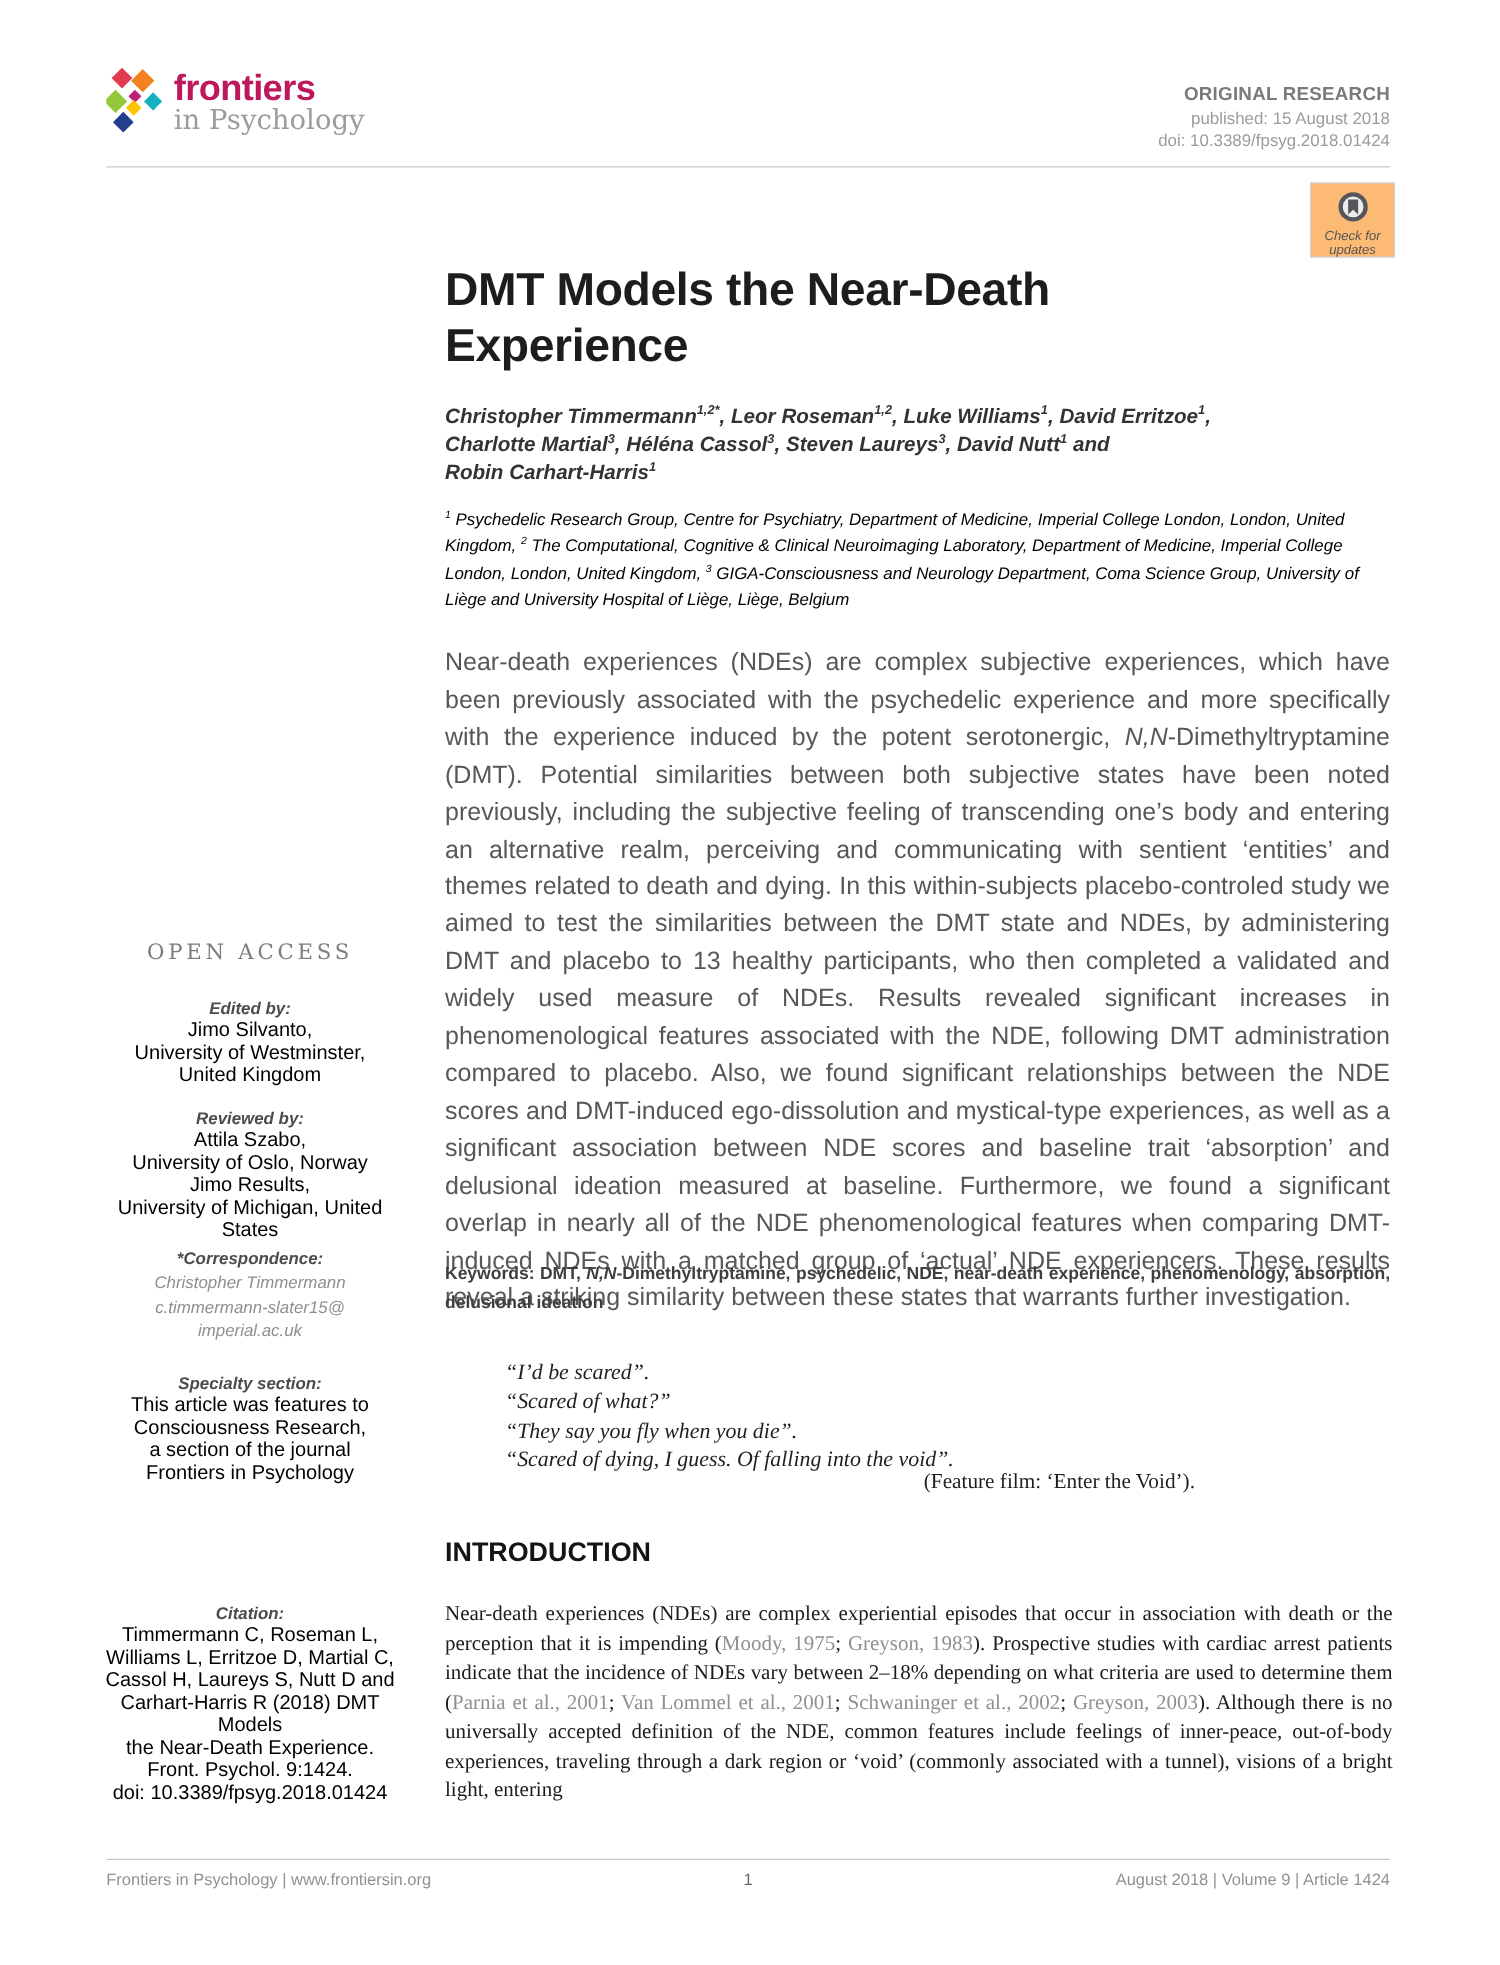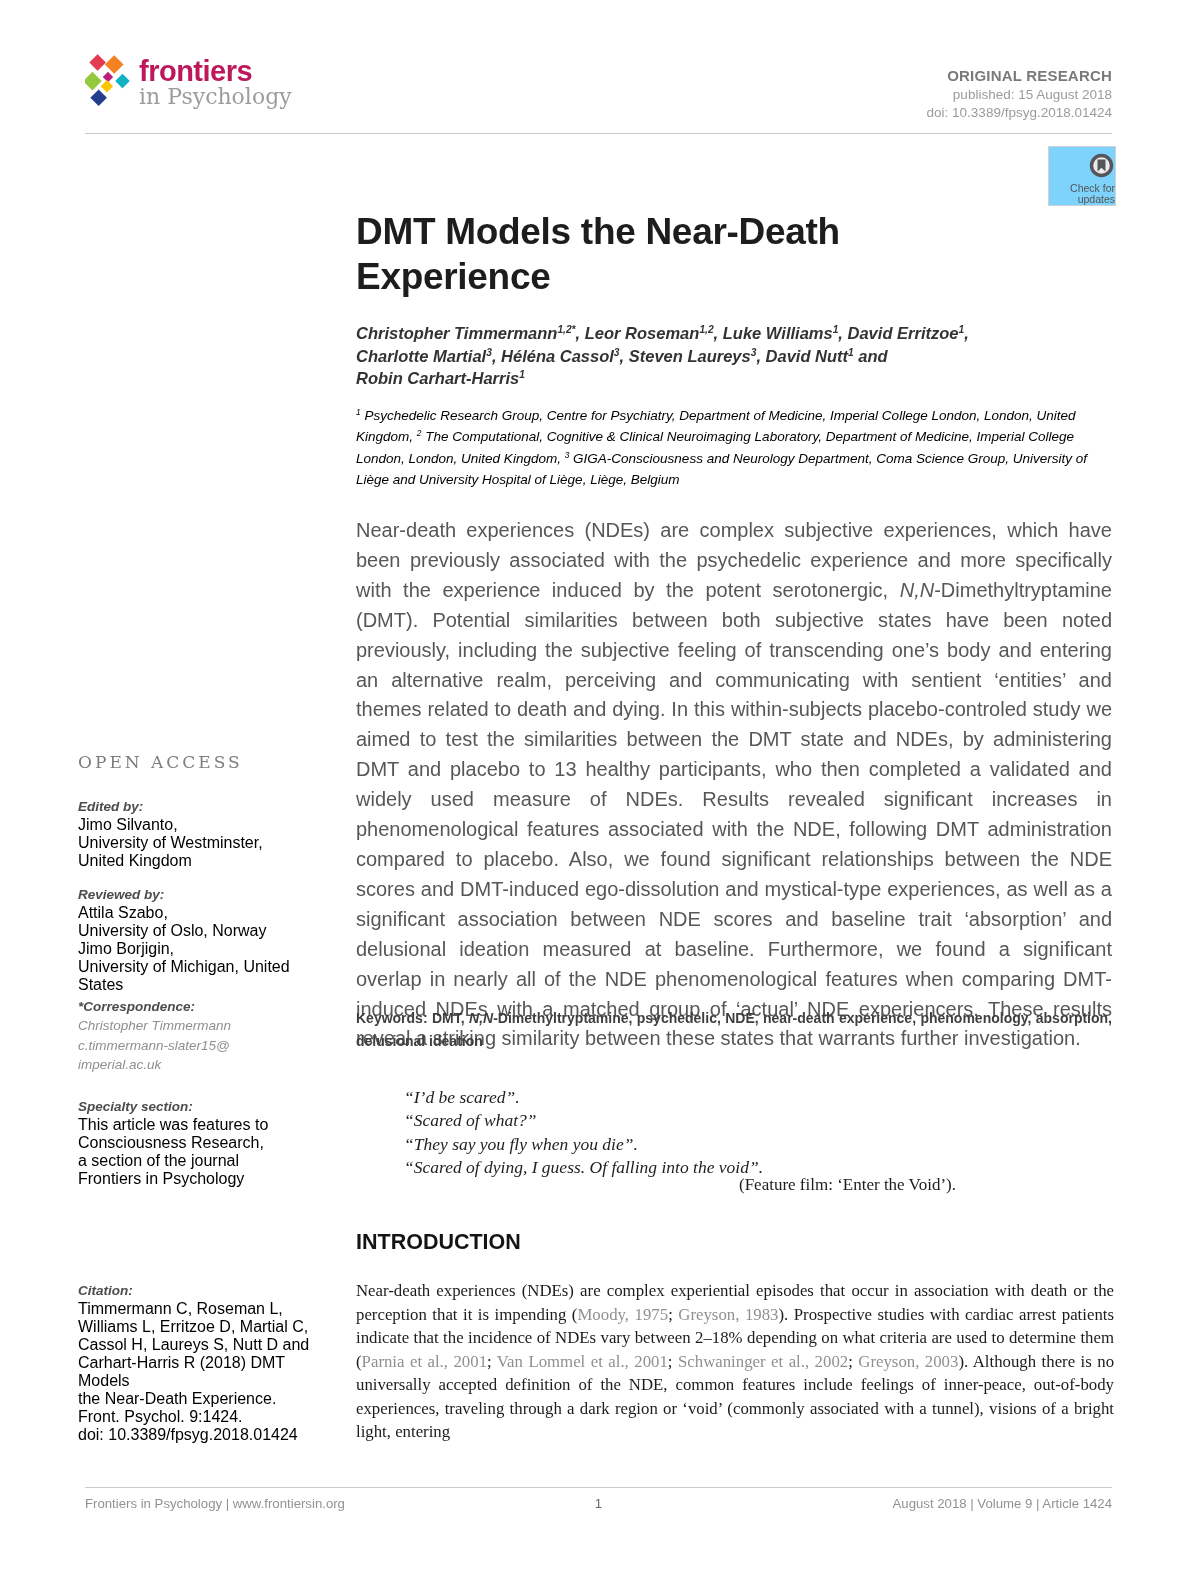--- a/index.html
+++ b/index.html
@@ -10,22 +10,22 @@
   .logo-block{position:absolute;left:85px;top:50px;display:flex;align-items:flex-start;}
   .logo-cubes{width:48px;height:56px;margin-right:6px;}
   .logo-text{padding-top:8px;}
   .logo-name{font-size:29px;font-weight:bold;color:#be185d;line-height:26px;letter-spacing:-0.5px;}
   .logo-sub{font-family:"DejaVu Serif",serif;font-size:22px;color:#9c9c9c;line-height:26px;}
   .hdr-right{position:absolute;right:88px;top:66px;text-align:right;}
   .hdr-type{font-size:15px;font-weight:bold;color:#7a7a7a;letter-spacing:0.2px;line-height:20px;}
   .hdr-line{font-size:13.5px;color:#9b9b9b;line-height:18px;}
   .hdr-rule{position:absolute;left:85px;top:133px;width:1027px;height:1px;background:#c9c9c9;}
 
-  .check-badge{position:absolute;left:1048px;top:146px;width:68px;height:60px;background:#7dd3fc;
-               border:1px solid #d2d2d2;box-sizing:border-box;text-align:right;cursor:pointer;}
+  .check-badge{position:absolute;left:1048px;top:146px;width:68px;height:60px;background:#fdba74;
+               border:1px solid #d2d2d2;box-sizing:border-box;text-align:center;cursor:pointer;font-style:italic;}
   .check-badge svg{margin-top:5px;}
   .check-text{font-size:10.5px;color:#555;line-height:11px;}
 
   
   .title{position:absolute;left:356px;top:209px;width:640px;font-size:37px;font-weight:bold;
          color:#1d1d1d;line-height:45px;letter-spacing:-0.3px;}
   .authors{position:absolute;left:356px;top:322px;width:745px;font-size:16.5px;font-weight:bold;
            font-style:italic;color:#333;line-height:22.5px;}
   .authors sup,.affils sup{font-size:62%;line-height:0;vertical-align:super;}
   .affils{position:absolute;left:356px;top:405px;width:744px;font-size:13.5px;font-style:italic;
@@ -37,21 +37,21 @@
   .quotes{position:absolute;left:404px;top:1086px;font-family:"Liberation Serif",serif;
           font-style:italic;font-size:17.5px;color:#1e1e1e;line-height:23.4px;}
   .feature{position:absolute;left:356px;top:1175px;width:600px;text-align:right;
            font-family:"Liberation Serif",serif;font-size:17px;color:#1e1e1e;}
   .section-h{position:absolute;left:356px;top:1230px;font-size:21.5px;font-weight:bold;color:#141414;}
   .intro{position:absolute;left:356px;top:1279px;width:758px;font-family:"Liberation Serif",serif;
          font-size:16.8px;color:#1c1c1c;line-height:23.5px;text-align:justify;}
   .intro .cite{color:#909090;}
 
   
-  .sb{position:absolute;left:78px;width:244px;text-align:left;}
+  .sb{position:absolute;left:78px;width:244px;text-align:center;}
   .open-access{top:752px;font-family:"DejaVu Serif",serif;font-size:17px;color:#7d7d7d;letter-spacing:3px;}
   .sb-label{font-size:13.5px;font-weight:bold;font-style:italic;color:#4c4c4c;line-height:19.3px;}
   .sb div.gen, .sb-line{font-size:13.5px;font-style:italic;color:#8f8f8f;line-height:19.3px;}
   .sb-inline-label{font-weight:bold;color:#4c4c4c;}
   .pos-edited{top:797px;} .pos-reviewed{top:885px;} .pos-corr{top:997px;}
   .pos-spec{top:1097px;} .pos-dates{top:1211px;} .pos-cite{top:1281px;}
 
   
   .footer-rule{position:absolute;left:85px;top:1487px;width:1027px;height:1px;background:#cacaca;}
   .footer{position:absolute;left:85px;top:1496px;width:1027px;font-size:13.2px;color:#929292;}
@@ -131,21 +131,21 @@
         <div>University of Westminster,</div>
         <div>United Kingdom</div>
       </div>
   </div>
 
   <div class="sb pos-reviewed">
     <div class="sb-label">Reviewed by:</div>
     <div>
         <div>Attila Szabo,</div>
         <div>University of Oslo, Norway</div>
-        <div>Jimo Borjigin,</div>
+        <div>Jimo Results,</div>
         <div>University of Michigan, United States</div>
       </div>
   </div>
 
   <div class="sb pos-corr">
     <div class="sb-label">*Correspondence:</div>
     <div class="sb-line">Christopher Timmermann</div>
     <div class="sb-line">c.timmermann-slater15@</div>
     <div class="sb-line">imperial.ac.uk</div>
   </div>

